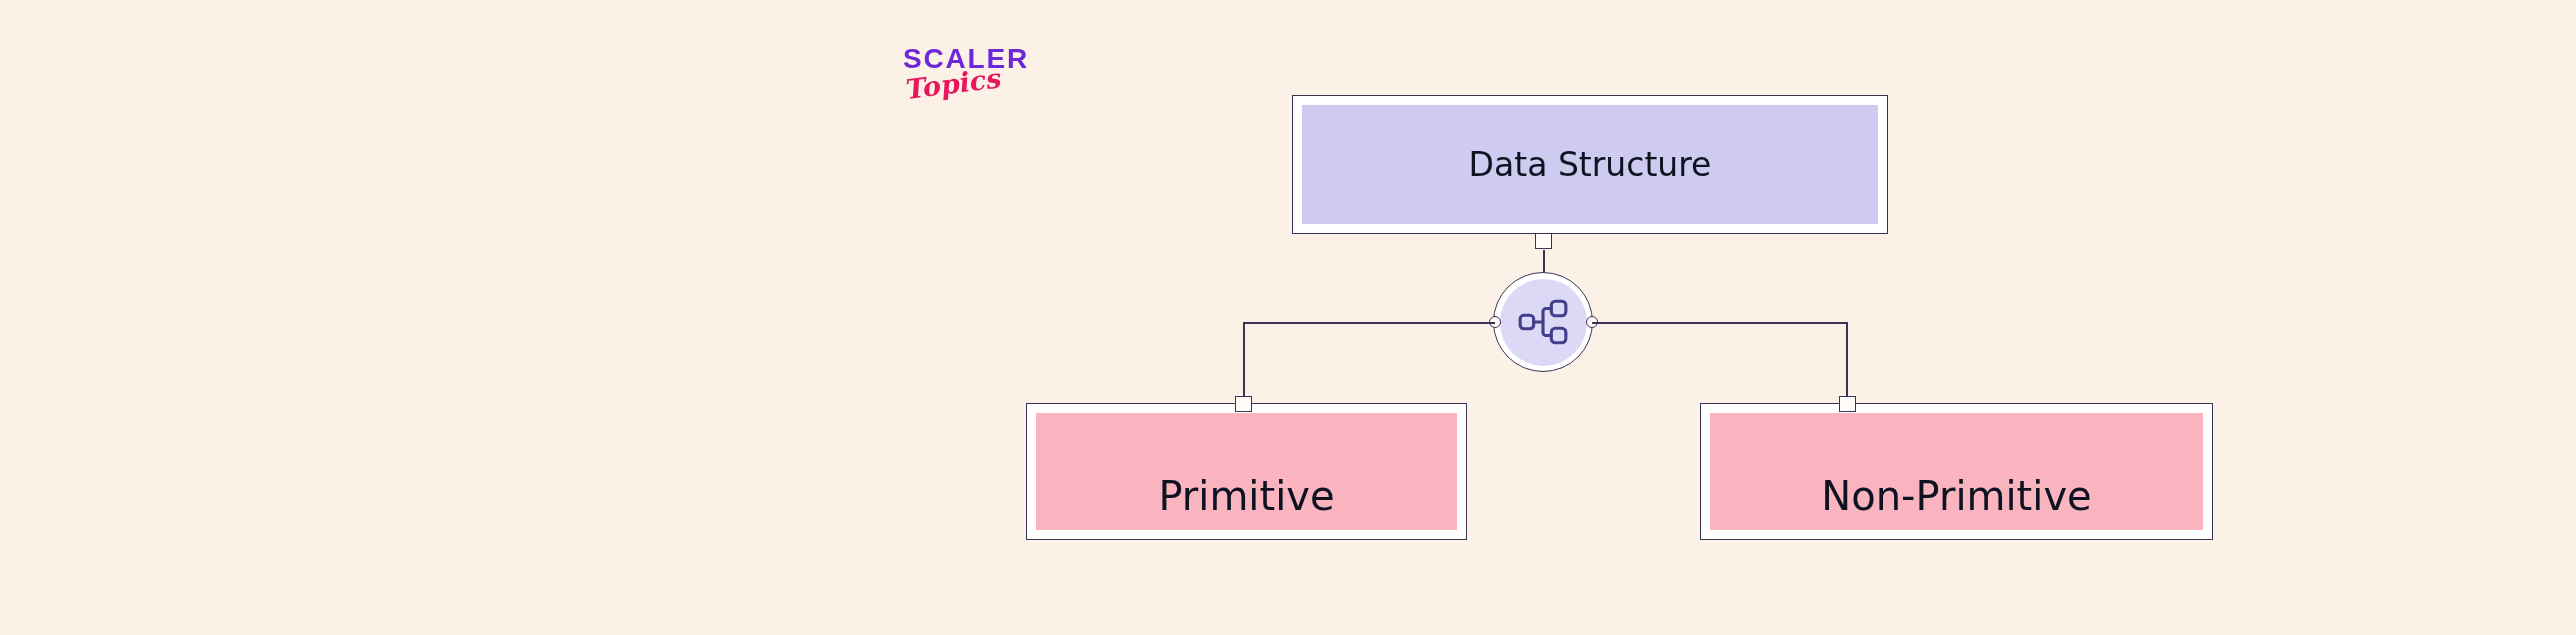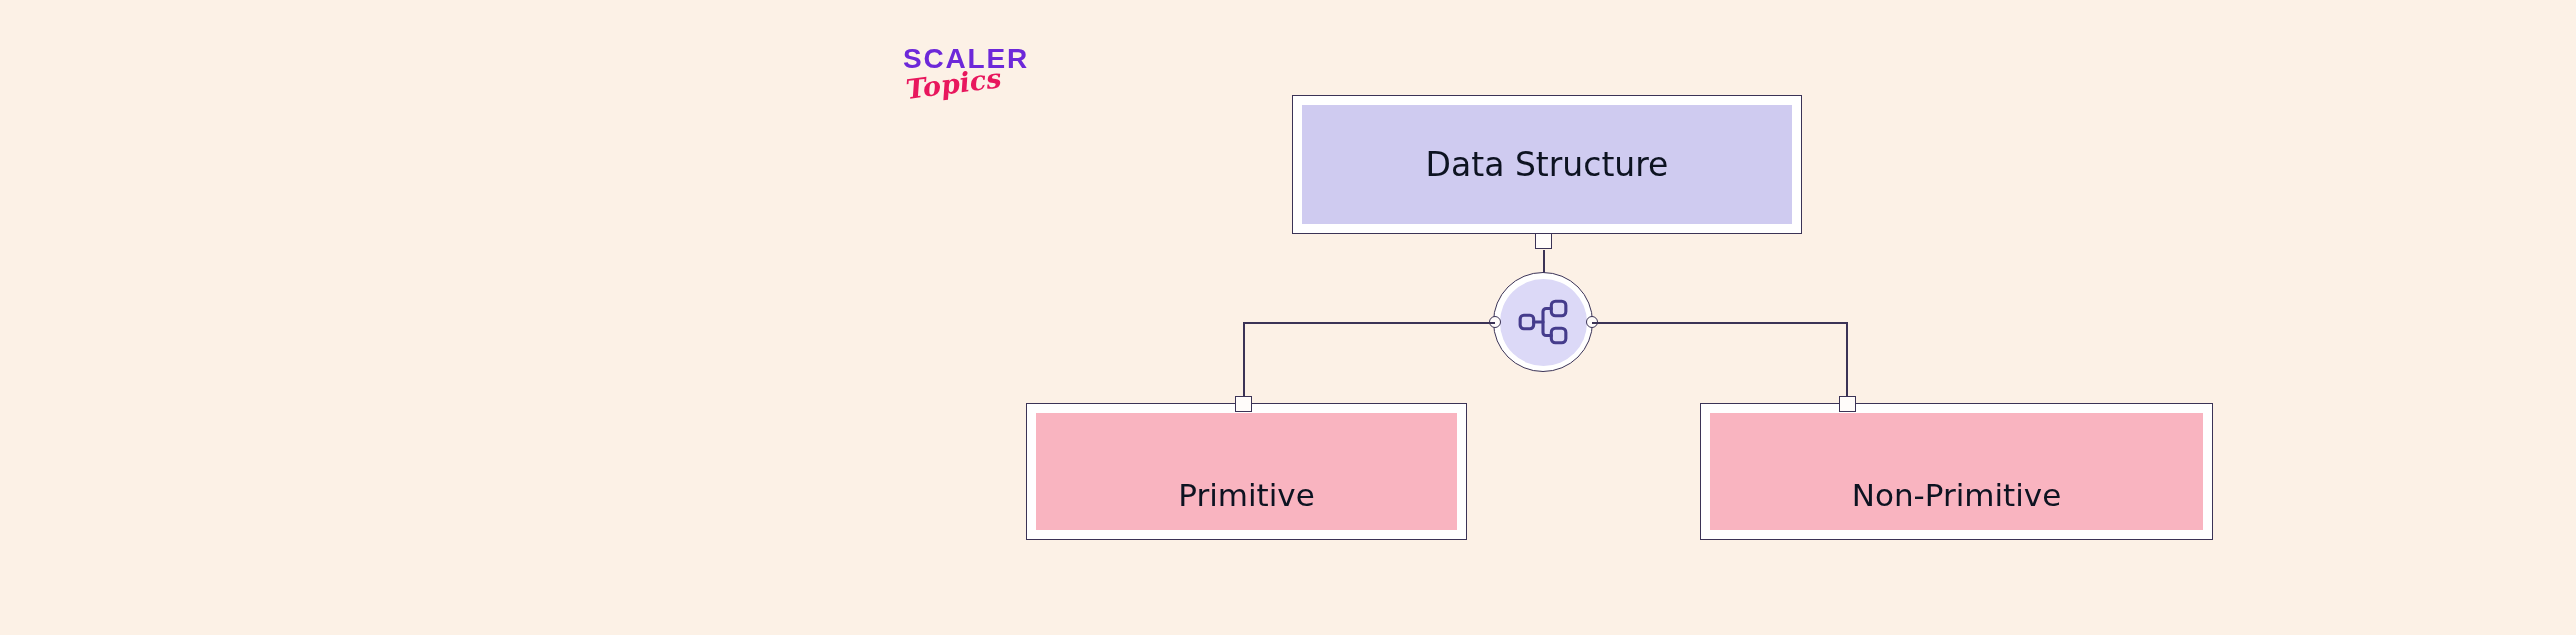--- a/index.html
+++ b/index.html
@@ -72,21 +72,21 @@
     font-family: "DejaVu Sans", sans-serif;
     color: #0D1321;
     white-space: nowrap;
     line-height: 1;
   }
 
   
   #node-data-structure {
     left: 1292px;
     top: 95px;
-    width: 510px;
+    width: 596px;
     height: 139px;
   }
   #node-data-structure .node-inner {
     background: #CFCBF0;
   }
   #node-data-structure .node-label {
     font-size: 33px;
   }
 
   
@@ -101,21 +101,21 @@
     top: 403px;
     width: 513px;
     height: 137px;
   }
   #node-primitive .node-inner,
   #node-non-primitive .node-inner {
     background: #F9B4C0;
   }
   #node-primitive .node-label,
   #node-non-primitive .node-label {
-    font-size: 31px;
+    font-size: 40px;
     margin-top: 48px;
   }
 
   
   .conn {
     position: absolute;
     background: #3B3356;
   }
   .conn-v { width: 1.5px; }
   .conn-h { height: 1.5px; }

